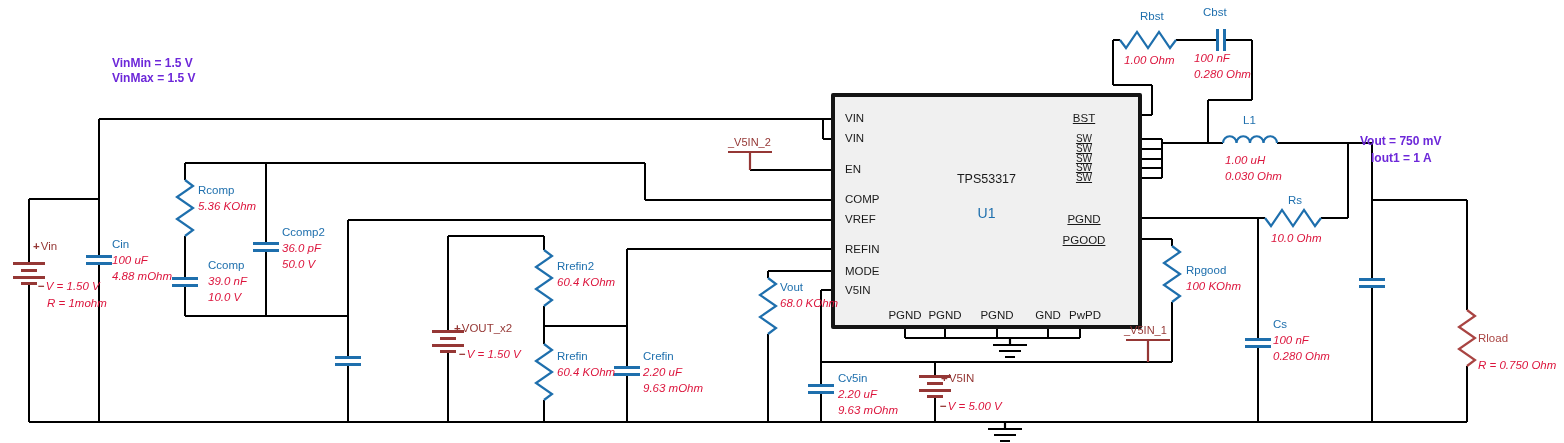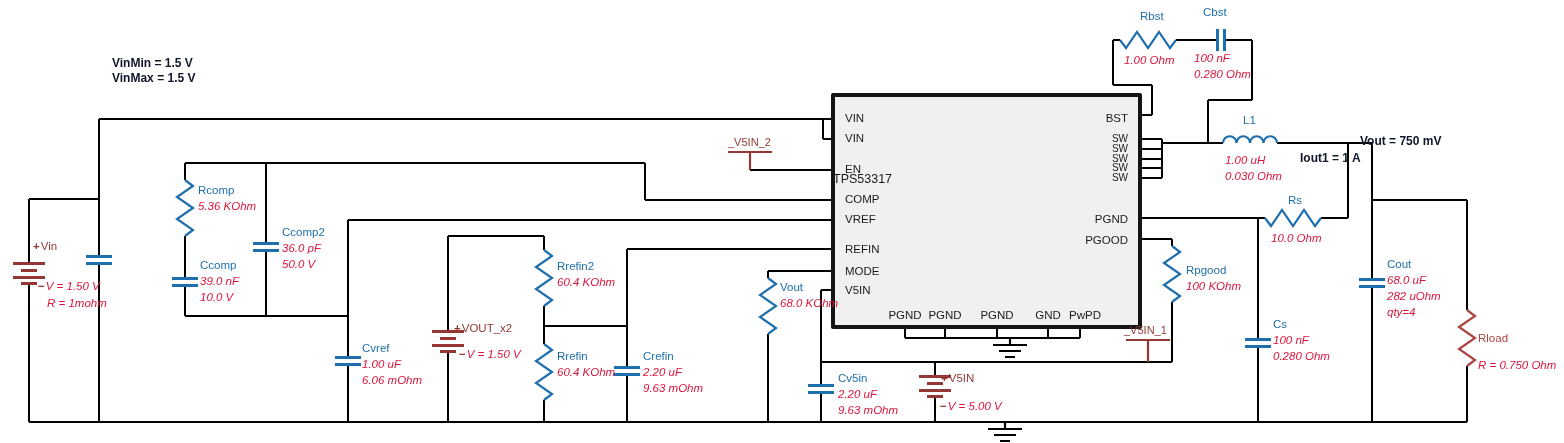--- a/index.html
+++ b/index.html
@@ -9,29 +9,29 @@
   .wires{stroke:#000;stroke-width:2;fill:none;}
   .glyph-blue{stroke:#1e6fad;fill:none;}
   .glyph-darkred{stroke:#953735;fill:none;}
   .glyph-red{stroke:#a94442;fill:none;}
   .glyph-black{stroke:#000;fill:none;}
   .sw2{stroke-width:2.2;} .sw3{stroke-width:3;}
   .lbl{position:absolute;font-size:11.5px;line-height:16px;white-space:nowrap;}
   .nm{color:#1e6fad;}
   .vl{color:#dc143c;font-style:italic;}
   .net{position:absolute;font-size:11px;color:#953735;white-space:nowrap;}
-  .ann{position:absolute;font-size:12px;font-weight:bold;color:#0f172a;line-height:15px;white-space:nowrap;}
+  .ann{position:absolute;font-size:12px;font-weight:bold;color:#6d28d9;line-height:15px;white-space:nowrap;}
   .pm{color:#953735;font-weight:bold;margin-right:1px;}
   .ic-box{position:absolute;left:831px;top:93px;width:303px;height:228px;
           background:#f0f0f0;border:4px solid #141414;border-radius:2px;}
   .pin{position:absolute;font-size:11.5px;color:#1a1a1a;line-height:13px;white-space:nowrap;}
-  .pin-r{text-align:right;width:88px;}
+  .pin-r{text-align:center;width:88px;text-decoration:underline;}
   .pin-sw{line-height:10px;font-size:10px;}
   .pin-b{transform:translateX(-50%);}
-  .ic-part{position:absolute;left:833px;width:307px;text-align:left;top:172px;
+  .ic-part{position:absolute;left:833px;width:307px;text-align:center;top:172px;
            font-size:12.5px;color:#1a1a1a;}
   .ic-ref{position:absolute;left:833px;width:307px;text-align:center;top:205px;
           font-size:14px;color:#1e6fad;}
 </style>
 </head>
 <body>
 
 <div id="canvas">
 
   <svg width="1564" height="443" viewBox="0 0 1564 443">
@@ -119,20 +119,21 @@
     <use href="#batt" x="29" y="262" class="glyph-darkred sw3"></use>
     <use href="#batt" x="448" y="330" class="glyph-darkred sw3"></use>
     <use href="#batt" x="935" y="375" class="glyph-darkred sw3"></use>
 
     <use href="#gnd" x="1010" y="338" class="glyph-black sw2"></use>
     <use href="#gnd" x="1005" y="422" class="glyph-black sw2"></use>
   </svg>
 
   <div class="ic-box"></div>
   <div class="ic-part">TPS53317</div>
+  <div class="ic-ref">U1</div>
 
   <div class="pin" style="left:845px;top:112px">VIN</div>
   <div class="pin" style="left:845px;top:132px">VIN</div>
   <div class="pin" style="left:845px;top:163px">EN</div>
   <div class="pin" style="left:845px;top:193px">COMP</div>
   <div class="pin" style="left:845px;top:213px">VREF</div>
   <div class="pin" style="left:845px;top:243px">REFIN</div>
   <div class="pin" style="left:845px;top:265px">MODE</div>
   <div class="pin" style="left:845px;top:284px">V5IN</div>
 
@@ -147,56 +148,56 @@
 
   <div class="pin pin-b" style="left:905px;top:309px">PGND</div>
   <div class="pin pin-b" style="left:945px;top:309px">PGND</div>
   <div class="pin pin-b" style="left:997px;top:309px">PGND</div>
   <div class="pin pin-b" style="left:1048px;top:309px">GND</div>
   <div class="pin pin-b" style="left:1085px;top:309px">PwPD</div>
 
   <div class="ann" style="left:112px;top:56px">VinMin = 1.5 V</div>
   <div class="ann" style="left:112px;top:71px">VinMax = 1.5 V</div>
   <div class="ann" style="left:1360px;top:134px">Vout = 750 mV</div>
-  <div class="ann" style="left:1300px;top:151px">Iout1 = 1 A</div>
+  <div class="ann" style="left:1371px;top:151px">Iout1 = 1 A</div>
 
   <div class="net" style="left:728px;top:136px">_V5IN_2</div>
   <div class="net" style="left:1124px;top:324px">_V5IN_1</div>
 
+  <div class="lbl" style="left:112px;top:236px">
+    <div class="nm">Cin</div>
+    <div class="vl">100 uF</div>
+    <div class="vl">4.88 mOhm</div>
+  </div>
 
   <div class="lbl" style="left:33px;top:238px">
     <span class="pm">+</span><span class="nm" style="color:#953735">Vin</span>
   </div>
   <div class="lbl" style="left:38px;top:278px">
     <span class="pm">−</span><span class="vl">V = 1.50 V</span>
   </div>
   <div class="lbl vl" style="left:47px;top:295px">R = 1mohm</div>
 
   <div class="lbl" style="left:198px;top:182px">
     <div class="nm">Rcomp</div>
     <div class="vl">5.36 KOhm</div>
   </div>
 
-  <div class="lbl" style="left:200px;top:257px">
+  <div class="lbl" style="left:208px;top:257px">
     <div class="nm">Ccomp</div>
     <div class="vl">39.0 nF</div>
     <div class="vl">10.0 V</div>
   </div>
 
   <div class="lbl" style="left:282px;top:224px">
     <div class="nm">Ccomp2</div>
     <div class="vl">36.0 pF</div>
     <div class="vl">50.0 V</div>
   </div>
 
-  <div class="lbl" style="left:362px;top:340px">
-    <div class="nm">Cvref</div>
-    <div class="vl">1.00 uF</div>
-    <div class="vl">6.06 mOhm</div>
-  </div>
 
   <div class="lbl" style="left:454px;top:320px">
     <span class="pm">+</span><span class="nm" style="color:#953735">VOUT_x2</span>
   </div>
   <div class="lbl" style="left:459px;top:346px">
     <span class="pm">−</span><span class="vl">V = 1.50 V</span>
   </div>
 
   <div class="lbl" style="left:557px;top:258px">
     <div class="nm">Rrefin2</div>
@@ -254,23 +255,17 @@
     <div class="nm">Cs</div>
     <div class="vl">100 nF</div>
     <div class="vl">0.280 Ohm</div>
   </div>
 
   <div class="lbl" style="left:1186px;top:262px">
     <div class="nm">Rpgood</div>
     <div class="vl">100 KOhm</div>
   </div>
 
-  <div class="lbl" style="left:1387px;top:256px">
-    <div class="nm">Cout</div>
-    <div class="vl">68.0 uF</div>
-    <div class="vl">282 uOhm</div>
-    <div class="vl">qty=4</div>
-  </div>
 
   <div class="lbl nm" style="left:1478px;top:330px;color:#a94442">Rload</div>
   <div class="lbl vl" style="left:1478px;top:357px">R = 0.750 Ohm</div>
 
 </div>
 
 </body></html>

